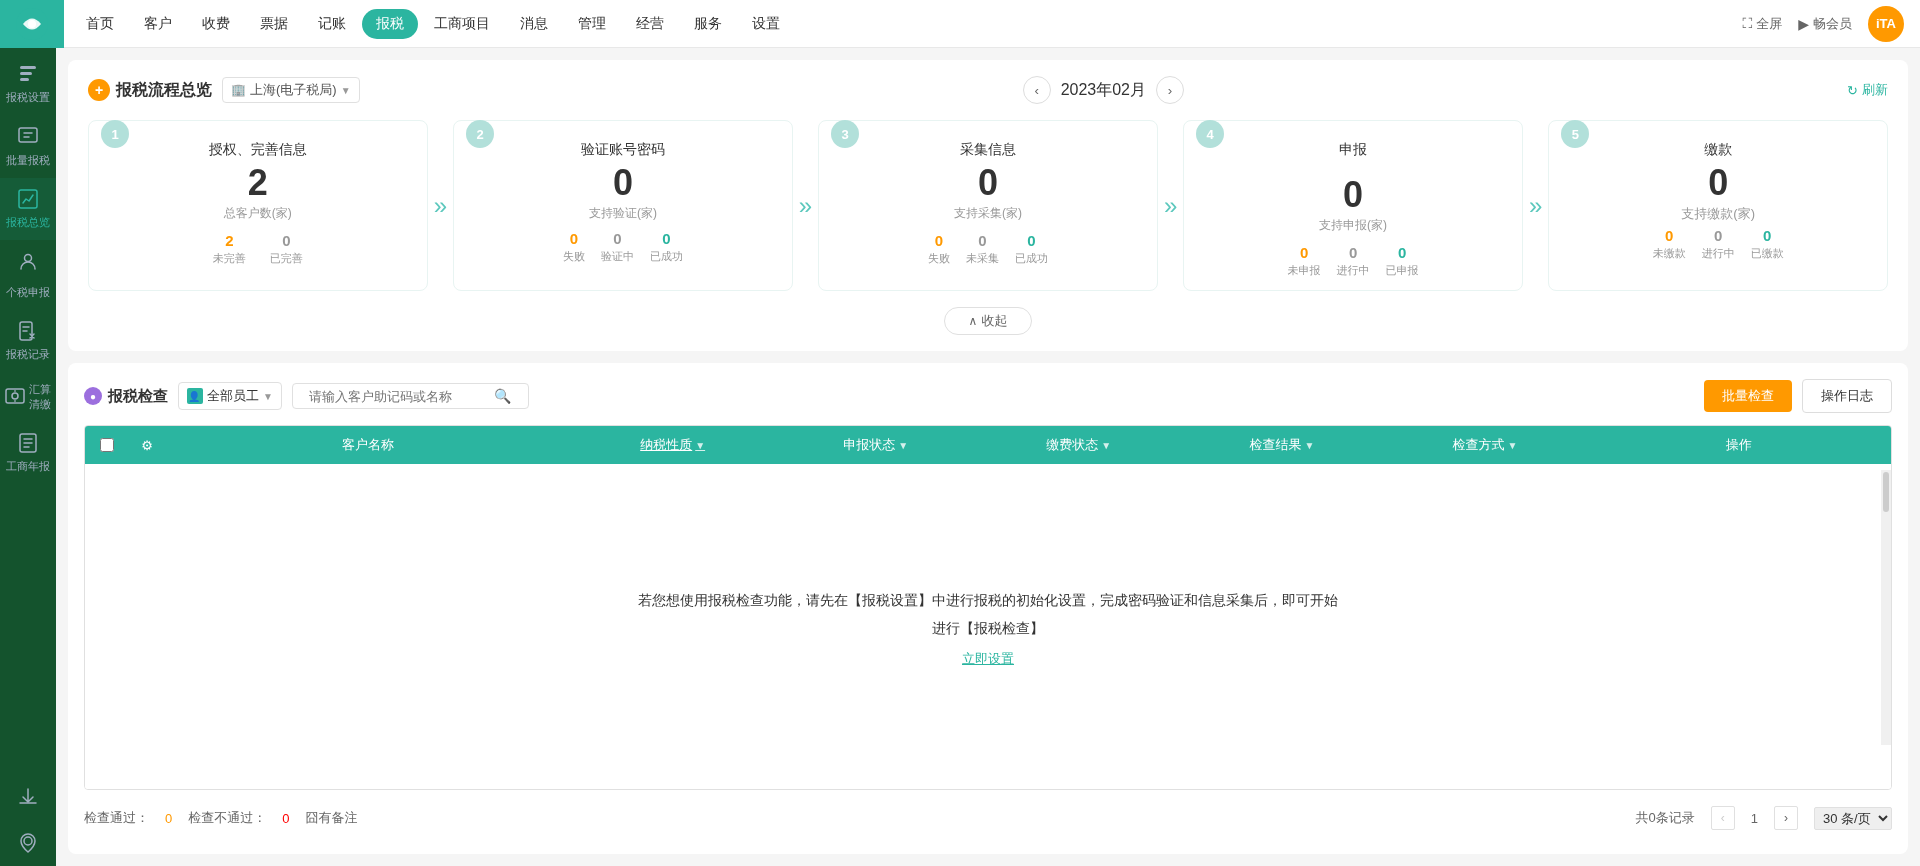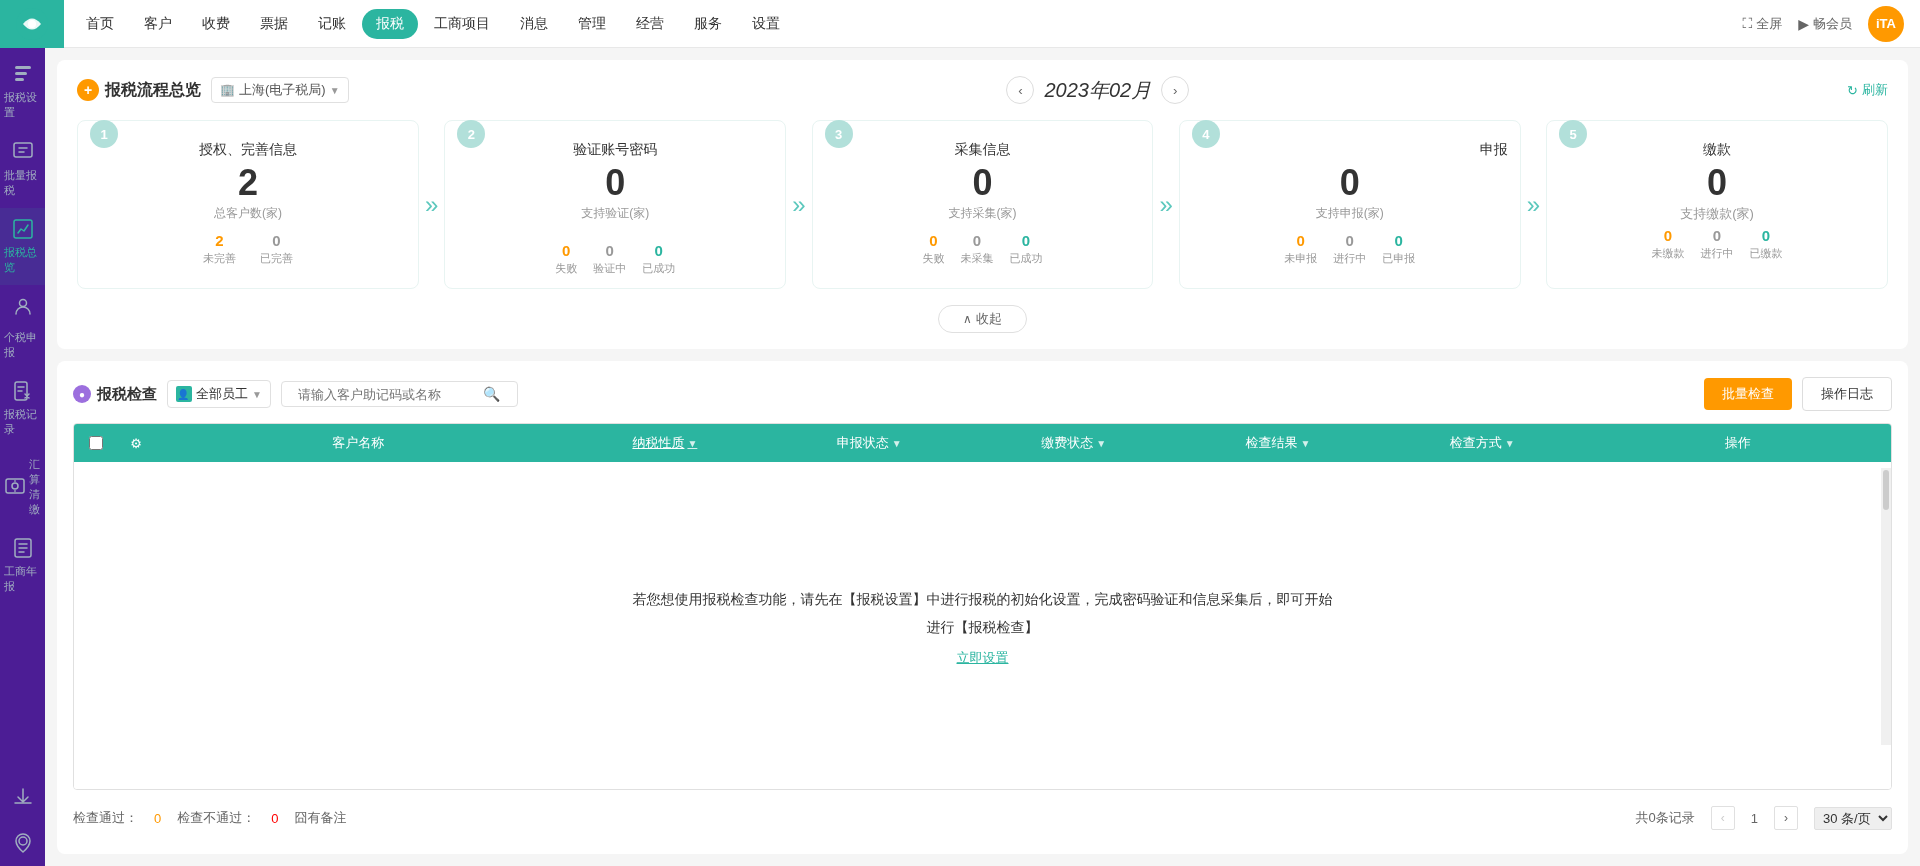--- a/index.html
+++ b/index.html
@@ -40,21 +40,21 @@
       <span>畅会员</span>
     </div>
     <div style="width:36px; height:36px; border-radius:50%; background:#f90; display:flex; align-items:center; justify-content:center; color:#fff; font-size:13px; cursor:pointer; font-weight:bold;">
       iTA
     </div>
   </div>
 </div>
 
 <div style="display:flex; flex:1; overflow:hidden;">
 
-  <div style="width:45px; background:#4c1d95; display:flex; flex-direction:column; align-items:center; padding-top:4px; flex-shrink:0;">
+  <div style="width:56px; background:#14532d; display:flex; flex-direction:column; align-items:center; padding-top:4px; flex-shrink:0;">
     <div style="width:100%; display:flex; flex-direction:column; align-items:center; padding:10px 4px; cursor:pointer; color:#a0aec0; font-size:11px; gap:3px;">
       <div style="font-size:20px; line-height:1;">
         <svg width="22" height="22" viewBox="0 0 22 22" fill="none">
             <rect x="3" y="4" width="16" height="3" rx="1.5" fill="#a0aec0"></rect>
             <rect x="3" y="10" width="12" height="3" rx="1.5" fill="#a0aec0"></rect>
             <rect x="3" y="16" width="9" height="3" rx="1.5" fill="#a0aec0"></rect>
           </svg>
       </div>
       <span>报税设置</span>
     </div>
@@ -140,21 +140,21 @@
           <span style="font-size:16px; font-weight:bold; color:#333;">报税流程总览</span>
         </div>
         <div style="display:flex; align-items:center; gap:4px; color:#555; font-size:13px; cursor:pointer; border:1px solid #e0e0e0; border-radius:4px; padding:3px 8px;">
           <span style="color:#999; font-size:12px;">🏢</span>
           <span>上海(电子税局)</span>
           <span style="color:#999; font-size:10px;">▼</span>
         </div>
         <div style="flex:1;"></div>
         <div style="display:flex; align-items:center; gap:10px;">
           <button style="width:28px; height:28px; border-radius:50%; border:1px solid #ddd; background:#fff; cursor:pointer; display:flex; align-items:center; justify-content:center; color:#666;">‹</button>
-          <span style="font-size:20px; color:#333; font-weight:500;font-style:italic;">2023年02月</span>
+          <span style="font-size:16px; color:#333; font-weight:500;">2023年02月</span>
           <button style="width:28px; height:28px; border-radius:50%; border:1px solid #ddd; background:#fff; cursor:pointer; display:flex; align-items:center; justify-content:center; color:#666;">›</button>
         </div>
         <div style="flex:1;"></div>
         <div style="color:#2bb5a0; cursor:pointer; display:flex; align-items:center; gap:4px; font-size:13px;">
           <span>↻</span>
           <span>刷新</span>
         </div>
       </div>
 
       <div style="display:flex; align-items:stretch; gap:0;">
@@ -175,21 +175,21 @@
             </div>
           </div>
         </div>
 
         <div style="display:flex; align-items:center; padding:0 6px; color:#5cc8bd; font-size:24px; flex-shrink:0;">»</div>
 
         <div style="flex:1; border:1px solid #e8f4f2; border-radius:8px; padding:20px 12px 12px; position:relative; background:#fff;">
           <div style="position:absolute; top:-1px; left:12px; width:28px; height:28px; background:#b2e0da; border-radius:50%; display:flex; align-items:center; justify-content:center; color:#fff; font-size:13px; font-weight:bold;">2</div>
           <div style="font-size:14px; color:#333; text-align:center; margin-bottom:6px;">验证账号密码</div>
           <div style="font-size:36px; font-weight:bold; color:#333; text-align:center; line-height:1; margin-bottom:4px;">0</div>
-          <div style="font-size:12px; color:#999; text-align:center; margin-bottom:20px;">支持验证(家)</div>
+          <div style="font-size:12px; color:#999; text-align:center; margin-bottom:8px;">支持验证(家)</div>
           <div style="display:flex; justify-content:center; gap:16px;">
             <div style="display:flex; flex-direction:column; align-items:center; gap:2px;">
               <span style="font-size:15px; color:#f90; font-weight:bold;">0</span>
               <span style="font-size:11px; color:#999;">失败</span>
             </div>
             <div style="display:flex; flex-direction:column; align-items:center; gap:2px;">
               <span style="font-size:15px; color:#999; font-weight:bold;">0</span>
               <span style="font-size:11px; color:#999;">验证中</span>
             </div>
             <div style="display:flex; flex-direction:column; align-items:center; gap:2px;">
@@ -219,21 +219,21 @@
               <span style="font-size:15px; color:#2bb5a0; font-weight:bold;">0</span>
               <span style="font-size:11px; color:#999;">已成功</span>
             </div>
           </div>
         </div>
 
         <div style="display:flex; align-items:center; padding:0 6px; color:#5cc8bd; font-size:24px; flex-shrink:0;">»</div>
 
         <div style="flex:1; border:1px solid #e8f4f2; border-radius:8px; padding:20px 12px 12px; position:relative; background:#fff;">
           <div style="position:absolute; top:-1px; left:12px; width:28px; height:28px; background:#b2e0da; border-radius:50%; display:flex; align-items:center; justify-content:center; color:#fff; font-size:13px; font-weight:bold;">4</div>
-          <div style="font-size:14px; color:#333; text-align:right; margin-bottom:6px;">申报</div>
+          <div style="font-size:14px; color:#333; text-align:center; margin-bottom:18px;">申报</div>
           <div style="font-size:36px; font-weight:bold; color:#333; text-align:center; line-height:1; margin-bottom:4px;">0</div>
           <div style="font-size:12px; color:#999; text-align:center; margin-bottom:10px;">支持申报(家)</div>
           <div style="display:flex; justify-content:center; gap:16px;">
             <div style="display:flex; flex-direction:column; align-items:center; gap:2px;">
               <span style="font-size:15px; color:#f90; font-weight:bold;">0</span>
               <span style="font-size:11px; color:#999;">未申报</span>
             </div>
             <div style="display:flex; flex-direction:column; align-items:center; gap:2px;">
               <span style="font-size:15px; color:#999; font-weight:bold;">0</span>
               <span style="font-size:11px; color:#999;">进行中</span>

